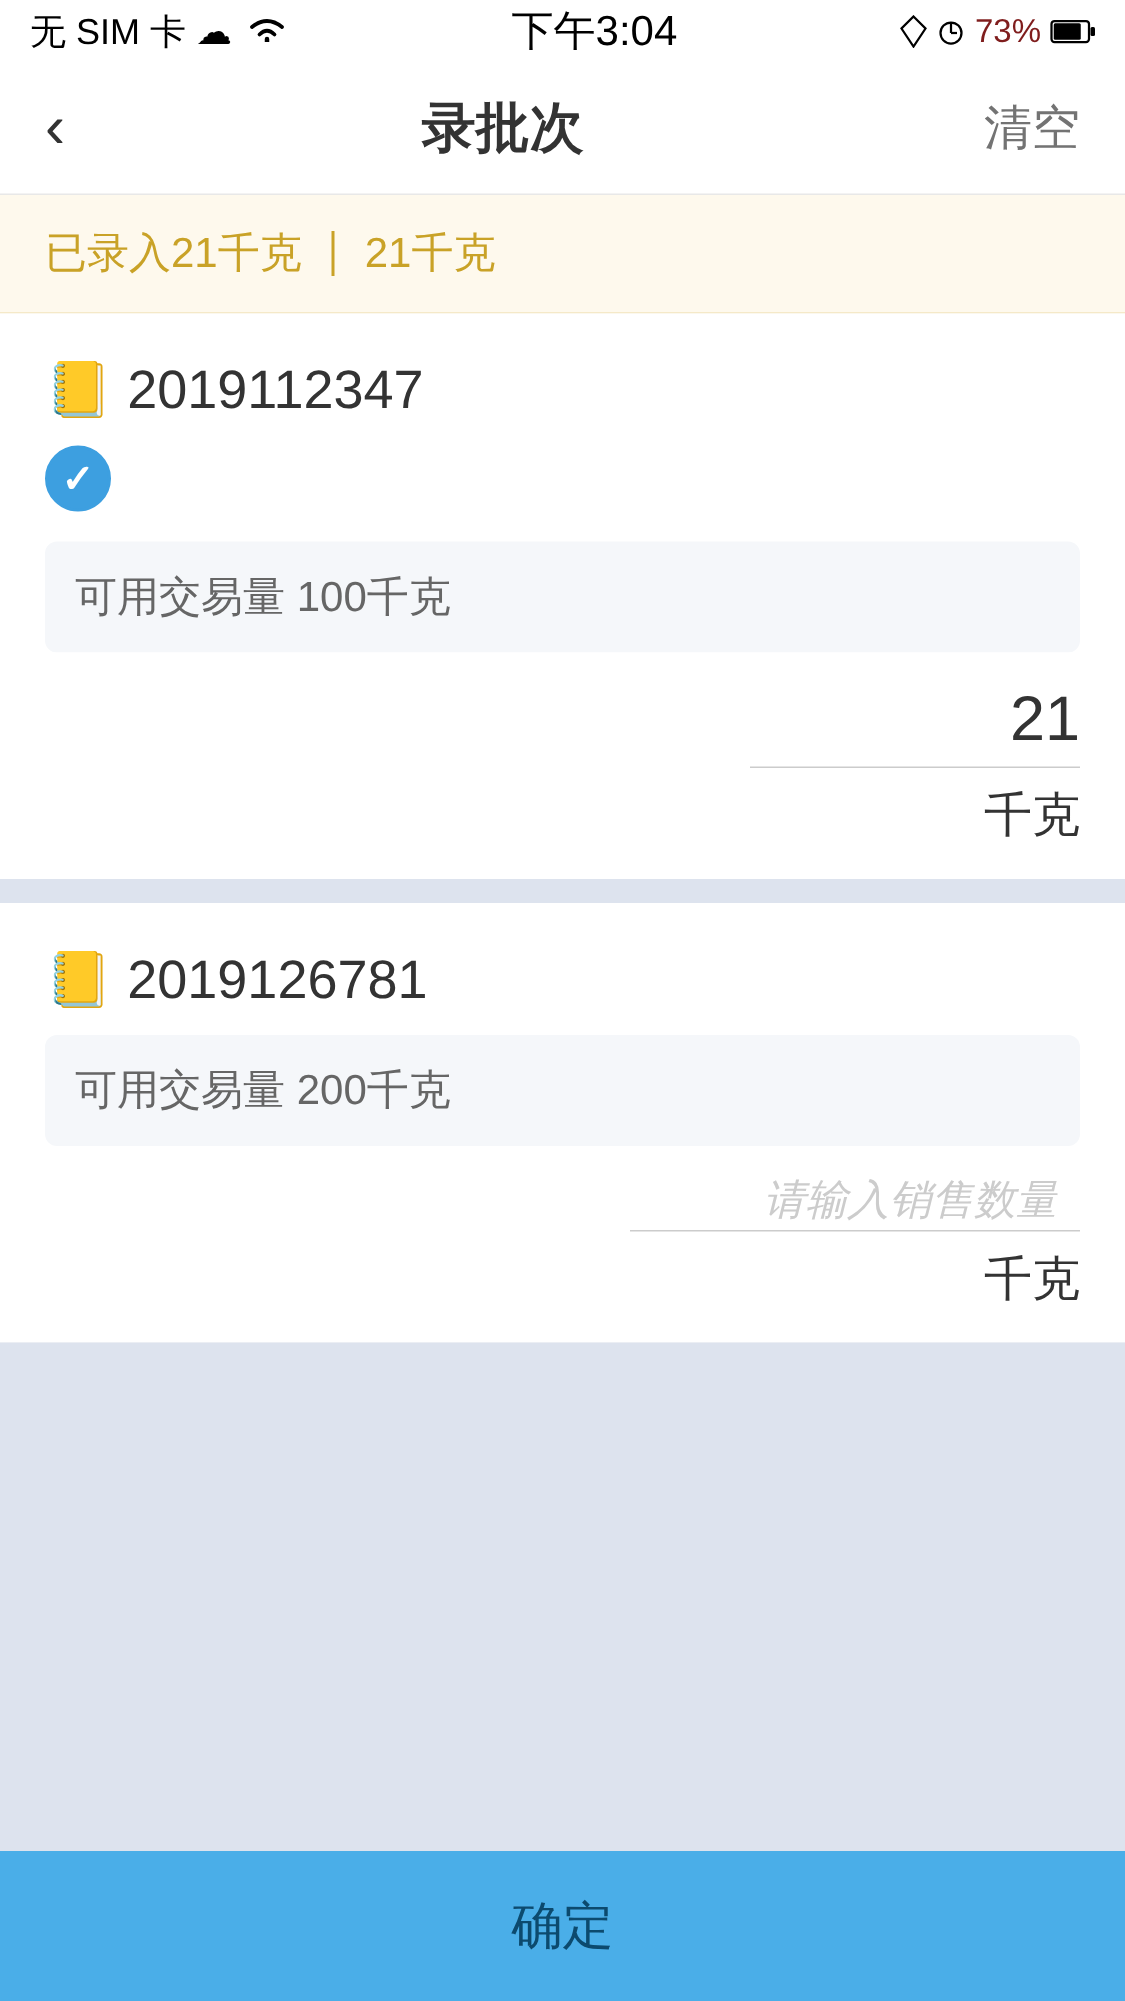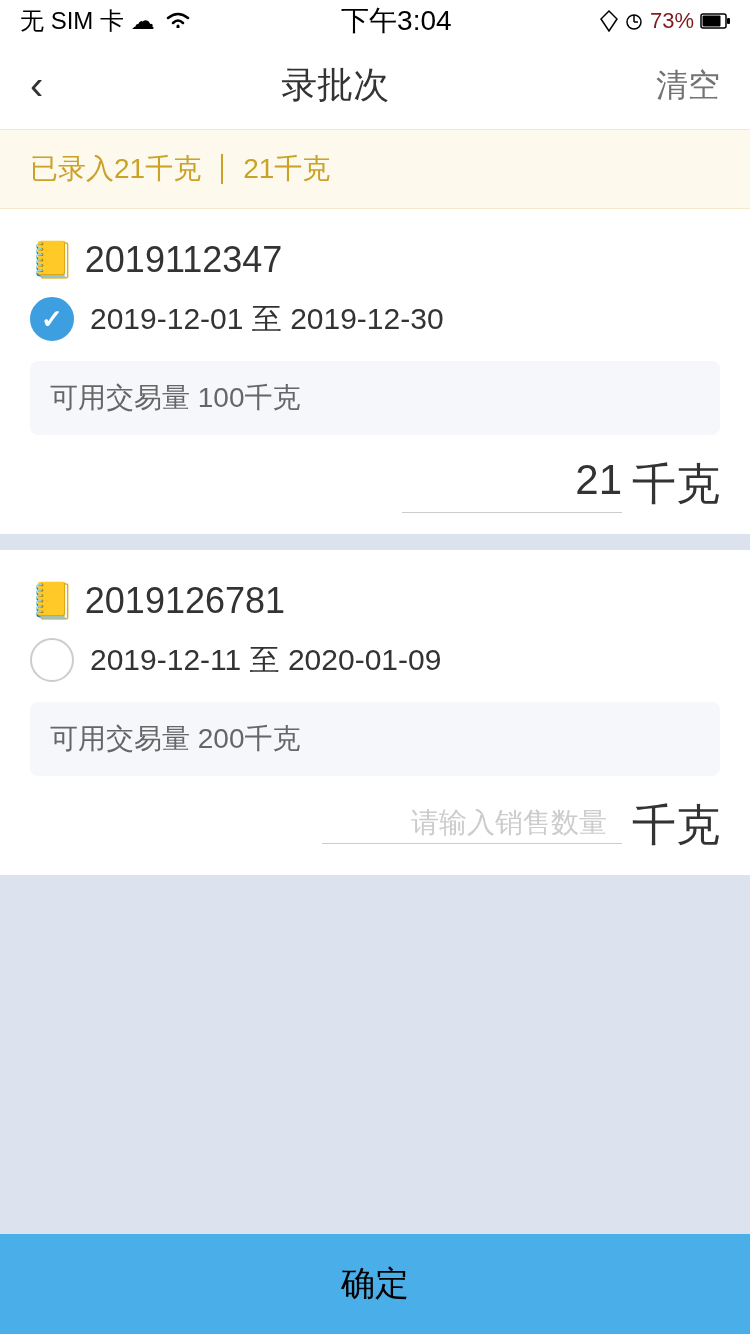--- a/index.html
+++ b/index.html
@@ -54,21 +54,21 @@
       padding: 0 30px;
       border-bottom: 1px solid #e8e8e8;
     }
     .nav-back {
       font-size: 40px;
       color: #333;
       cursor: pointer;
     }
     .nav-title {
       font-size: 36px;
-      font-weight: 400;
+      font-weight: 700;
       color: #333;
     }
     .nav-clear {
       font-size: 32px;
       color: #737373;
       cursor: pointer;
       margin-left: 29px;
     }
 
     
@@ -194,48 +194,49 @@
       align-items: center;
       justify-content: center;
       cursor: pointer;
       border-top: 1px solid #e8e8e8;
     }
     .btn-confirm {
       flex: 1;
       background: #4aaee8;
       border: none;
       font-size: 34px;
-      color: #000000;
+      color: #0c4a6e;
       display: flex;
       align-items: center;
       justify-content: center;
       cursor: pointer;
     }
 
     .batch-section {
       background: #fff;
     }
 
     .amount-input-area {
       background: #fff;
       display: flex;
-      align-items: center;
+      align-items: flex-end;
       justify-content: flex-end;
       padding: 20px 30px 0 14px;
       gap: 10px;
+      flex-direction: column;
     }
     .amount-separator {
       width: 220px;
       border: none;
       border-bottom: 1px solid #ccc;
       padding-bottom: 8px;
       text-align: right;
     }
     .unit-label {
-      font-size: 44px;
+      font-size: 32px;
       color: #333;
     }
     .pb20 { padding-bottom: 20px; }
   </style>
 </head>
 <body>
 
 <div class="status-bar">
   <div class="status-left">
     <span>无 SIM 卡 ☁</span>
@@ -279,50 +280,45 @@
 <div class="batch-section">
   <div class="batch-item-inner">
     <div class="batch-id-row">
       <span class="batch-icon">📒</span>
       <span class="batch-id">2019112347</span>
     </div>
     <div class="batch-date-row">
       <div class="radio-circle checked">
         <span class="radio-check">✓</span>
       </div>
-      <span class="batch-date">2019-12-01 至 2019-12-30</span>
     </div>
     <div class="batch-qty-row">可用交易量 100千克</div>
   </div>
   <div class="amount-input-area">
     <div class="amount-separator">
       <span style="font-size:42px;color:#333;">21</span>
     </div>
     <span class="unit-label">千克</span>
   </div>
   <div class="pb20"></div>
 </div>
 
 <div class="section-divider"></div>
 
 <div class="batch-section">
   <div class="batch-item-inner">
     <div class="batch-id-row">
       <span class="batch-icon">📒</span>
       <span class="batch-id">2019126781</span>
     </div>
-    <div class="batch-date-row">
-      <div class="radio-circle"></div>
-      <span class="batch-date">2019-12-11 至 2020-01-09</span>
-    </div>
     <div class="batch-qty-row">可用交易量 200千克</div>
   </div>
   <div class="amount-input-area">
     <div style="position:relative; display:flex; flex-direction:column; align-items:flex-end;">
-      <input class="qty-input" type="number" style="border: none; outline: none; font-size: 28px; color: rgb(204, 204, 204); text-align: right; width: 300px; background: transparent;" placeholder="请输入销售数量">
+      <input class="qty-input" type="number" style="border: none; outline: none; font-size: 28px; color: rgb(204, 204, 204); text-align: right; width: 300px; background: transparent; font-style: italic;" placeholder="请输入销售数量">
       <div style="width:100%; height:1px; background:#ccc; margin-top:4px;"></div>
     </div>
     <span class="unit-label">千克</span>
   </div>
   <div class="pb20"></div>
 </div>
 
 <div class="footer-bg" style="min-height: 400px;"></div>
 
 <div class="bottom-bar">

